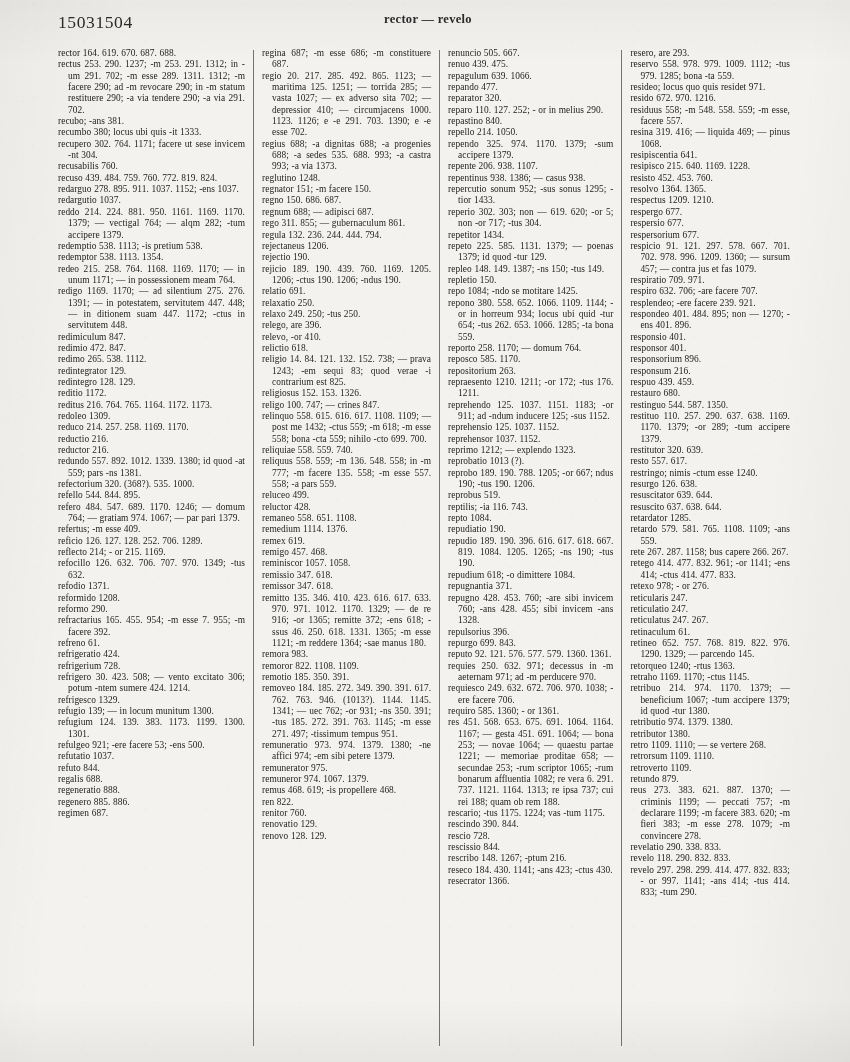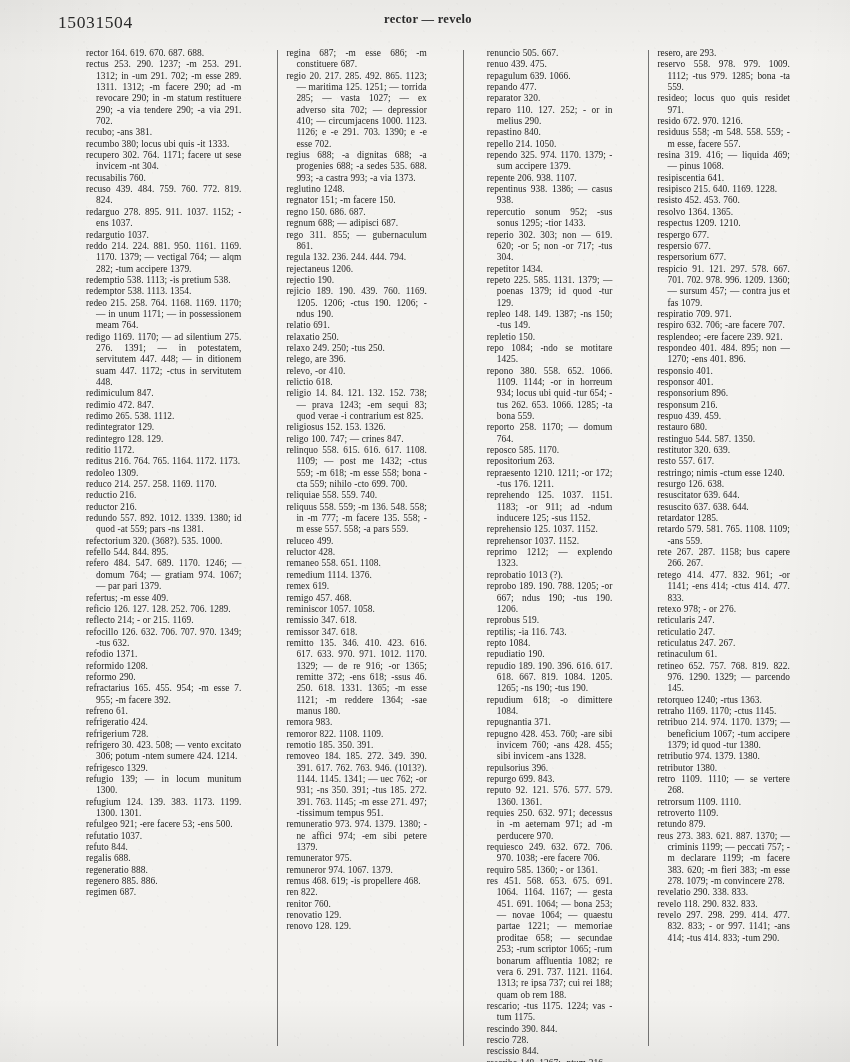--- a/index.html
+++ b/index.html
@@ -77,25 +77,24 @@
     display: flex;
     align-items: stretch;
   }
   .col {
     position: relative;
     box-sizing: border-box;
     font-size: 9.4px;
     line-height: 11.35px;
     letter-spacing: .05px;
     padding-right: 8px;
-    margin-left: 28px;
   }
   .col-1 { width: 206px; }
   .col-2 { width: 196px; padding-left: 9px; }
-  .col-3 { width: 192px; padding-left: 24px; }
+  .col-3 { width: 192px; padding-left: 9px; }
   .col-4 { width: 186px; padding-left: 9px; }
 
   
   .col-2::before, .col-3::before, .col-4::before {
     content: "";
     position: absolute;
     left: 0;
     top: 2px;
     bottom: 6px;
     width: 1px;
@@ -308,20 +307,21 @@
         <p class="entry">respiro 632. 706; -are facere 707.</p>
         <p class="entry">resplendeo; -ere facere 239. 921.</p>
         <p class="entry">respondeo 401. 484. 895; non — 1270; -ens 401. 896.</p>
         <p class="entry">responsio 401.</p>
         <p class="entry">responsor 401.</p>
         <p class="entry">responsorium 896.</p>
         <p class="entry">responsum 216.</p>
         <p class="entry">respuo 439. 459.</p>
         <p class="entry">restauro 680.</p>
         <p class="entry">restinguo 544. 587. 1350.</p>
+        <p class="entry">restituo 110. 257. 290. 637. 638. 1169. 1170. 1379; -or 289; -tum accipere 1379.</p>
         <p class="entry">restitutor 320. 639.</p>
         <p class="entry">resto 557. 617.</p>
         <p class="entry">restringo; nimis -ctum esse 1240.</p>
         <p class="entry">resurgo 126. 638.</p>
         <p class="entry">resuscitator 639. 644.</p>
         <p class="entry">resuscito 637. 638. 644.</p>
         <p class="entry">retardator 1285.</p>
         <p class="entry">retardo 579. 581. 765. 1108. 1109; -ans 559.</p>
         <p class="entry">rete 267. 287. 1158; bus capere 266. 267.</p>
         <p class="entry">retego 414. 477. 832. 961; -or 1141; -ens 414; -ctus 414. 477. 833.</p>

